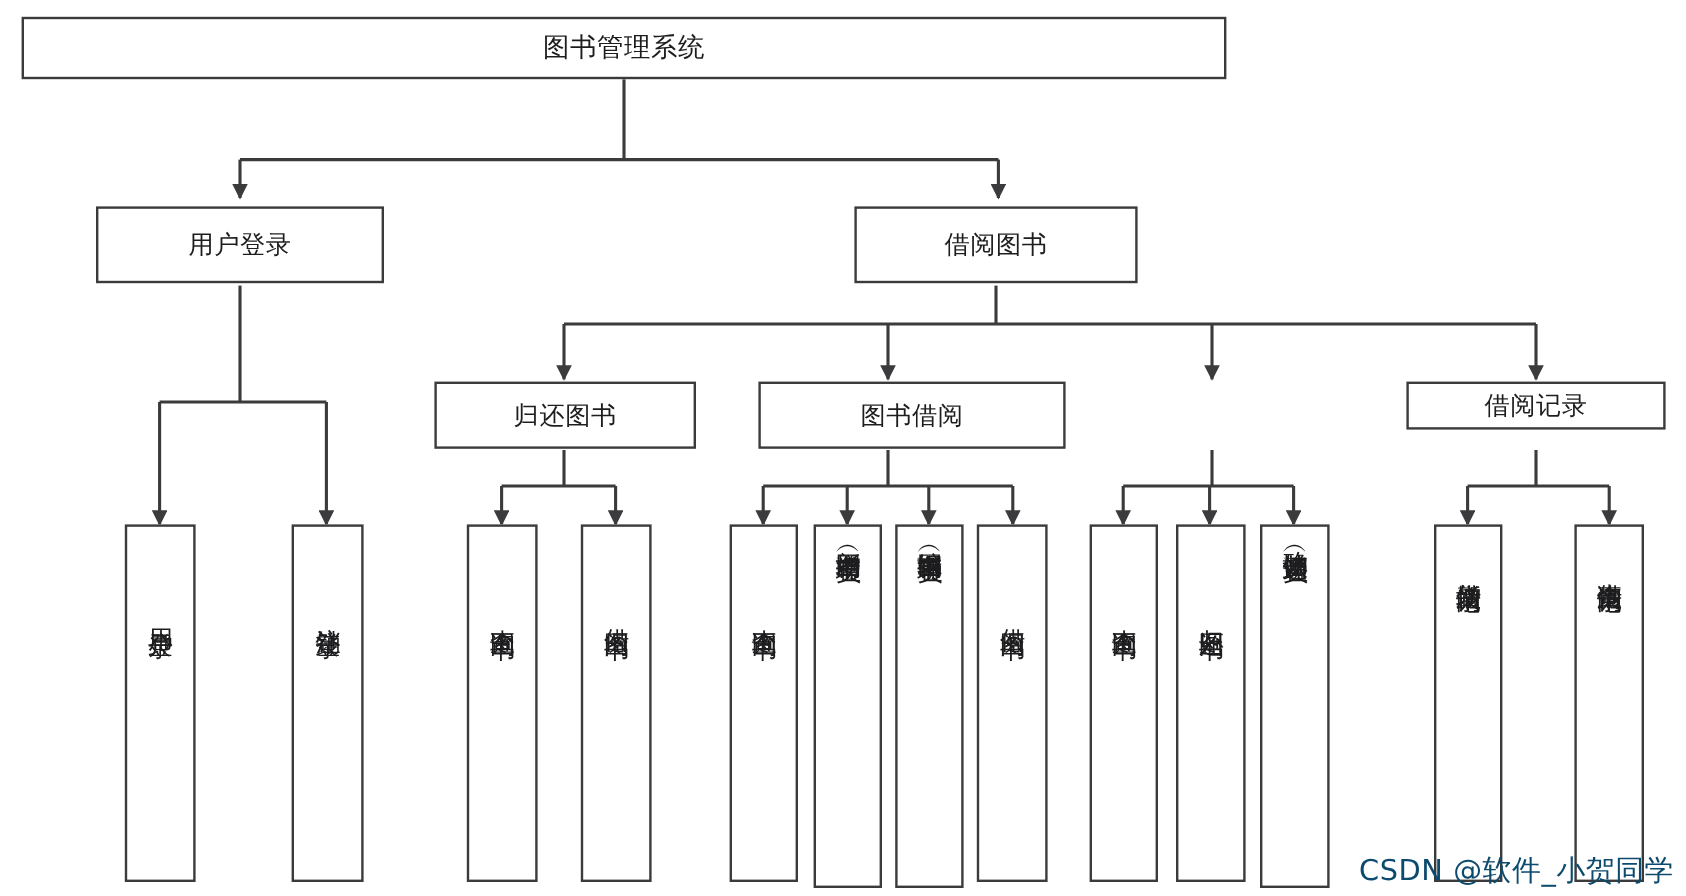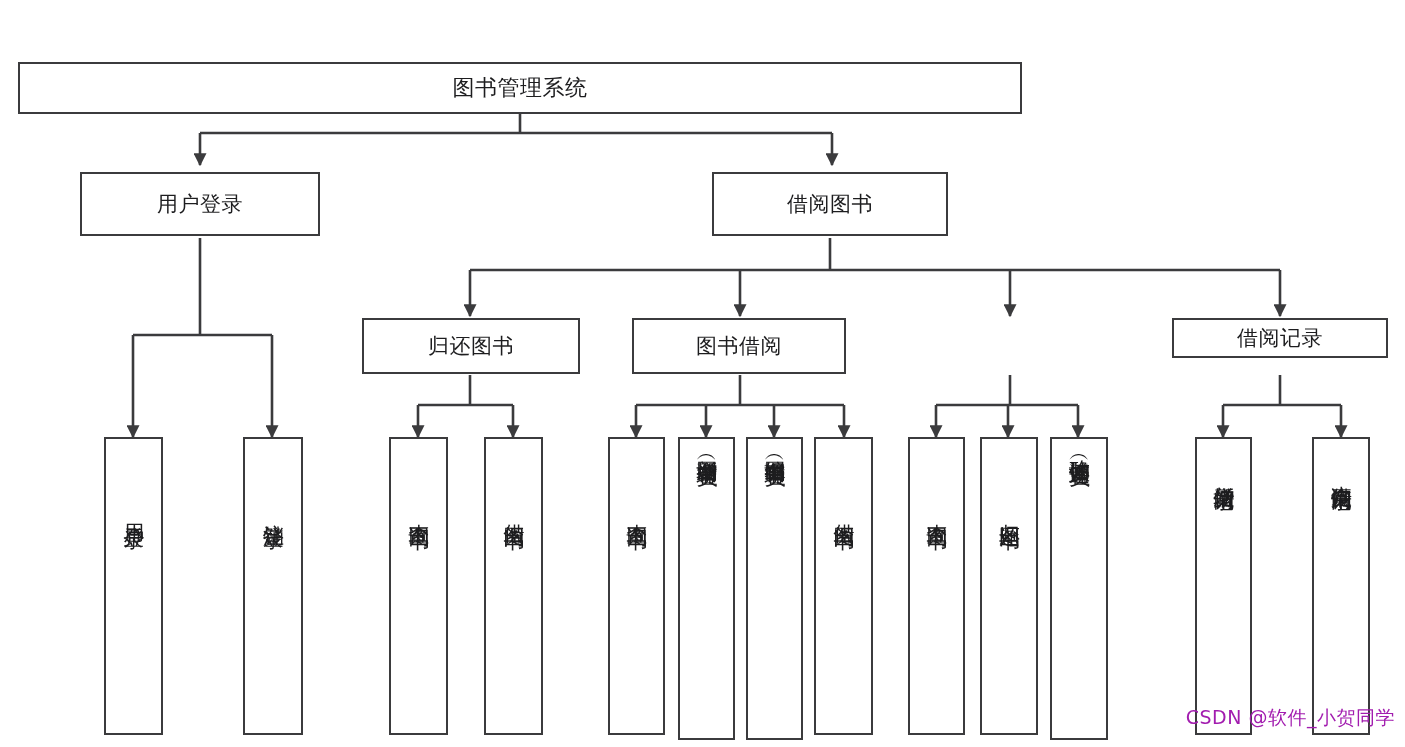--- a/index.html
+++ b/index.html
@@ -35,21 +35,20 @@
     align-items: center;
     justify-content: center;
     color: #1d1d1f;
   }
   .node.horiz {
     font-size: 21px;
     letter-spacing: 0.5px;
   }
   .node.root {
     font-size: 22px;
-    margin-top: 48px;
   }
   .node.vert {
     align-items: flex-start;
     justify-content: center;
     padding-top: 6px;
   }
   .vtext {
     writing-mode: vertical-rl;
     text-orientation: upright;
     font-size: 21px;
@@ -57,23 +56,23 @@
     letter-spacing: 2px;
     white-space: nowrap;
     -webkit-text-orientation: upright;
   }
   .vert.tall .vtext {
     letter-spacing: 1px;
   }
   .watermark {
     position: absolute;
     right: 10px;
-    bottom: 16px;
-    font-size: 19px;
-    color: #a21caf;
+    bottom: 6px;
+    font-size: 24px;
+    color: #0c4a6e;
     letter-spacing: 0.5px;
     white-space: nowrap;
   }
 </style>
 </head>
 <body>
 
 <div id="canvas">
 
   <svg id="edges" viewBox="0 0 1405 747" width="1405" height="747" xmlns="http://www.w3.org/2000/svg">
@@ -133,21 +132,21 @@
   <div class="node horiz" style="left:80px; top:172px; width:240px; height:64px;">
     <span>用户登录</span>
   </div>
   <div class="node horiz" style="left:712px; top:172px; width:236px; height:64px;">
     <span>借阅图书</span>
   </div>
 
   <div class="node horiz" style="left:362px; top:318px; width:218px; height:56px;">
     <span>归还图书</span>
   </div>
-  <div class="node horiz" style="left:632px; top:318px; width:214px; height:56px;">
+  <div class="node horiz" style="left:632px; top:318px; width:256px; height:56px;">
     <span>图书借阅</span>
   </div>
   <div class="node horiz" style="left:1172px; top:318px; width:216px; height:40px;">
     <span>借阅记录</span>
   </div>
 
   <div class="node vert" style="left:104px; top:437px; width:59px; height:298px; padding-top:68px;">
     <span class="vtext">用户登录</span>
   </div>
   <div class="node vert" style="left:243px; top:437px; width:60px; height:298px; padding-top:68px;">

